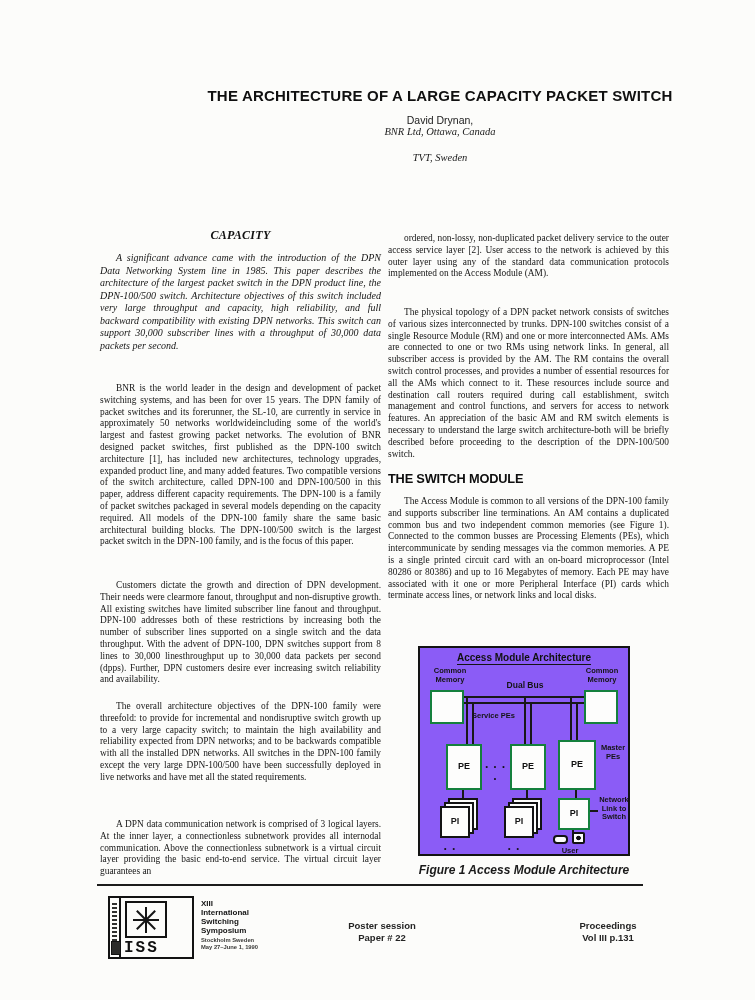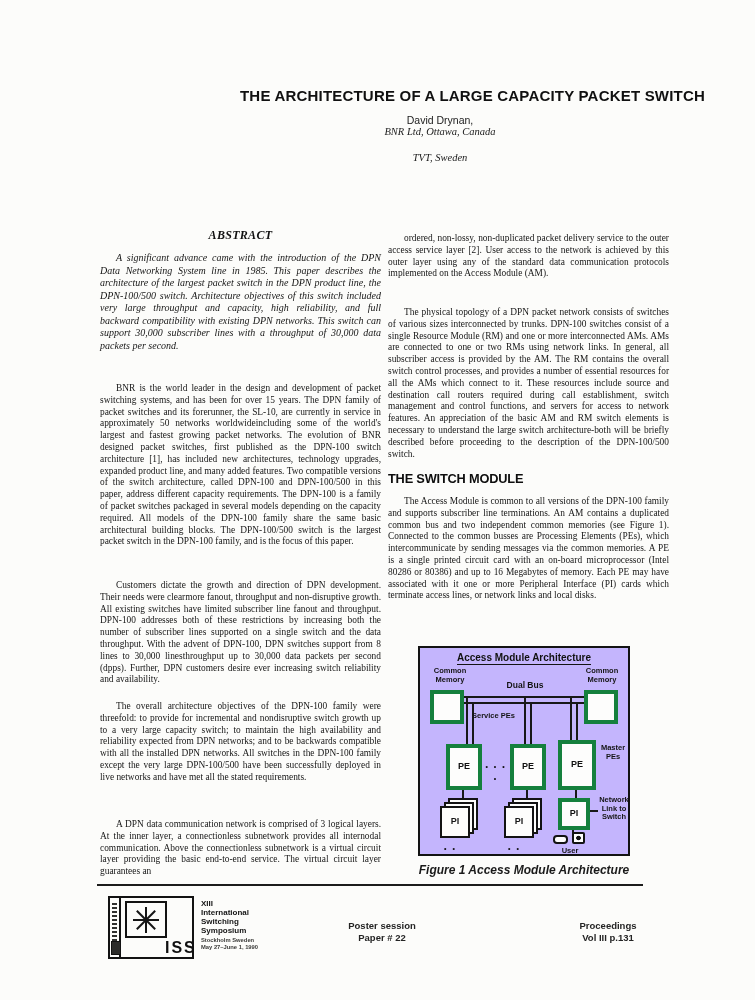--- a/index.html
+++ b/index.html
@@ -8,21 +8,21 @@
     position: relative;
     width: 755px; height: 1000px;
     background: #fcfcfa;
     font-family: "Liberation Serif", serif;
     color: #171717;
     overflow: hidden;
     margin: 0 auto;
   }
   .page-title {
     position: absolute; left: 175px; right: 50px; top: 87px;
-    text-align: right; white-space: nowrap;
+    text-align: center; white-space: nowrap;
     font-family: "Liberation Sans", sans-serif;
     font-weight: bold; font-size: 15px; letter-spacing: .2px; color:#101010;
   }
   .authors { position: absolute; left: 175px; right: 50px; top: 114px; text-align: center; }
   .author-name { font-family: "Liberation Sans", sans-serif; font-size: 10.5px; color:#1a1a1a; }
   .author-affil { font-style: italic; font-size: 10.5px; margin-bottom: 15px; color:#1a1a1a; }
 
   .col { position: absolute; width: 281px; font-size: 9.4px; line-height: 11.8px; }
   .col-left  { left: 100px; top: 230px; height: 652px; }
   .col-right { left: 388px; top: 231px; height: 652px; }
@@ -36,31 +36,31 @@
   }
   .h-section {
     font-family: "Liberation Sans", sans-serif; font-weight: bold;
     font-size: 12.8px; letter-spacing: -0.2px; color: #0e0e0e;
   }
 
   
   .figure-wrap { position: absolute; left: 30px; top: 415px; width: 212px; }
   .fig-box {
     position: relative; width: 212px; height: 210px;
-    border: 2px solid #131313; background: #c4b5fd;
+    border: 2px solid #131313; background: #8b5cf6;
     font-family: "Liberation Sans", sans-serif;
   }
   .fig-title {
     position: absolute; top: 4px; left: 0; right: 0; text-align: center;
     font-weight: bold; font-size: 10px; color:#111;
   }
   .fig-title span { border-bottom: 1.5px solid #131313; padding-bottom: 1px; }
   .fig-label { position: absolute; font-size: 7.5px; line-height: 8.6px; font-weight: bold; color:#141414; text-align: center; }
   .node {
-    position: absolute; border: 4px solid #15803d; background: #fdfdfc;
+    position: absolute; border: 2px solid #15803d; background: #fdfdfc;
     display: flex; align-items: center; justify-content: center;
     font-weight: bold; font-size: 9px; color:#111;
   }
   .hline, .vline { position: absolute; background: #181818; }
   .pi-stack { position: absolute; width: 42px; height: 42px; }
   .pi-card { position: absolute; width: 30px; height: 32px; border: 2px solid #131313; background:#fdfdfc; }
   .pi-card.c3 { left: 8px; top: 0; }
   .pi-card.c2 { left: 4px; top: 4px; }
   .pi-card.c1 { left: 0; top: 8px; display:flex; align-items:center; justify-content:center; font-weight:bold; font-size:9px; font-family:"Liberation Sans",sans-serif;}
   .dots { position:absolute; font-size: 7px; letter-spacing: 2px; font-weight:bold; color:#111; }
@@ -79,22 +79,22 @@
   .iss-strip { position: absolute; left: 0; top: 0; bottom: 0; width: 11px; border-right: 2px solid #121212;
                background: repeating-linear-gradient(#fcfcfa 0 2px, #30302e 2px 4px) content-box;
                padding: 3px 2px; }
   .iss-star-box { position: absolute; left: 15px; top: 3px; width: 42px; height: 37px; border: 2px solid #121212; }
   .iss-star { position: absolute; left: 50%; top: 50%; width: 0; height: 0; }
   .iss-star i { position: absolute; left: -1px; top: -13px; width: 2px; height: 26px; background: #151515; }
   .iss-star i:nth-child(2) { transform: rotate(45deg); }
   .iss-star i:nth-child(3) { transform: rotate(90deg); }
   .iss-star i:nth-child(4) { transform: rotate(135deg); }
   .iss-word {
-    position: absolute; left: 14px; bottom: 1px; font-family: Liberation Sans, sans-serif;
-    font-weight: bold; font-size: 16px; letter-spacing: 2px; color: #101010; line-height: 16px; margin-left: 41px;
+    position: absolute; left: 14px; bottom: 1px; font-family: Liberation Mono, monospace;
+    font-weight: bold; font-size: 16px; letter-spacing: 2px; color: #101010; line-height: 16px;
   }
   .iss-mark { position:absolute; left: 1px; bottom: 2px; width: 10px; height: 14px; border:1.5px solid #121212; background:#2c2c2a; }
   .conf-text { position: absolute; left: 201px; top: 899px; font-family: "Liberation Sans", sans-serif;
                font-weight: bold; font-size: 8px; line-height: 9px; color: #151515; }
   .conf-sub { position: absolute; left: 201px; top: 937px; font-family: "Liberation Sans", sans-serif;
               font-weight: bold; font-size: 5.8px; line-height: 6.6px; color: #3a3a38; }
   .foot-session { position: absolute; left: 334px; top: 920px; width: 96px; text-align: center;
                   font-family: "Liberation Sans", sans-serif; font-weight: bold; font-size: 9.5px; line-height: 12px; color: #242424; }
   .foot-proc { position: absolute; left: 556px; top: 920px; width: 104px; text-align: center;
                font-family: "Liberation Sans", sans-serif; font-weight: bold; font-size: 9.5px; line-height: 12px; color: #242424; }
@@ -106,21 +106,21 @@
 
   <div class="page-title">THE ARCHITECTURE OF A LARGE CAPACITY PACKET SWITCH</div>
 
   <div class="authors">
     <div class="author-name">David Drynan,</div>
     <div class="author-affil">BNR Ltd, Ottawa, Canada</div>
     <div class="author-affil">TVT, Sweden</div>
   </div>
 
   <div class="col col-left">
-    <div class="abs h-abstract" style="top:0;">ABSTRACT</div>
+    <div class="abs h-abstract" style="top:0;">CAPACITY</div>
     <div class="abs para abstract-body" style="top:22px;">A significant advance came with the introduction of the DPN Data Networking System line in 1985. This paper describes the architecture of the largest packet switch in the DPN product line, the DPN-100/500 switch. Architecture objectives of this switch included very large throughput and capacity, high reliability, and full backward compatibility with existing DPN networks. This switch can support 30,000 subscriber lines with a throughput of 30,000 data packets per second.</div>
 
     <div class="abs para" style="top:153px;">BNR is the world leader in the design and development of packet switching systems, and has been for over 15 years. The DPN family of packet switches and its forerunner, the SL-10, are currently in service in approximately 50 networks worldwideincluding some of the world's largest and fastest growing packet networks. The evolution of BNR designed packet switches, first published as the DPN-100 switch architecture [1], has included new architectures, technology upgrades, expanded product line, and many added features. Two compatible versions of the switch architecture, called DPN-100 and DPN-100/500 in this paper, address different capacity requirements. The DPN-100 is a family of packet switches packaged in several models depending on the capacity required. All models of the DPN-100 family share the same basic architectural building blocks. The DPN-100/500 switch is the largest packet switch in the DPN-100 family, and is the focus of this paper.</div>
     <div class="abs para" style="top:350px;">Customers dictate the growth and direction of DPN development. Their needs were clearmore fanout, throughput and non-disruptive growth. All existing switches have limited subscriber line fanout and throughput. DPN-100 addresses both of these restrictions by increasing both the number of subscriber lines supported on a single switch and the data throughput. With the advent of DPN-100, DPN switches support from 8 lines to 30,000 linesthroughput up to 30,000 data packets per second (dpps). Further, DPN customers desire ever increasing switch reliability and availability.</div>
     <div class="abs para" style="top:471px;">The overall architecture objectives of the DPN-100 family were threefold: to provide for incremental and nondisruptive switch growth up to a very large capacity switch; to maintain the high availability and reliability expected from DPN networks; and to be backwards compatible with all the installed DPN networks. All switches in the DPN-100 family except the very large DPN-100/500 have been successfully deployed in live networks and have met all the stated requirements.</div>
 
     <div class="abs para" style="top:589px;">A DPN data communication network is comprised of 3 logical layers. At the inner layer, a connectionless subnetwork provides all internodal communication. Above the connectionless subnetwork is a virtual circuit layer providing the basic end-to-end service. The virtual circuit layer guarantees an</div>
   </div>
 
   <div class="col col-right">

